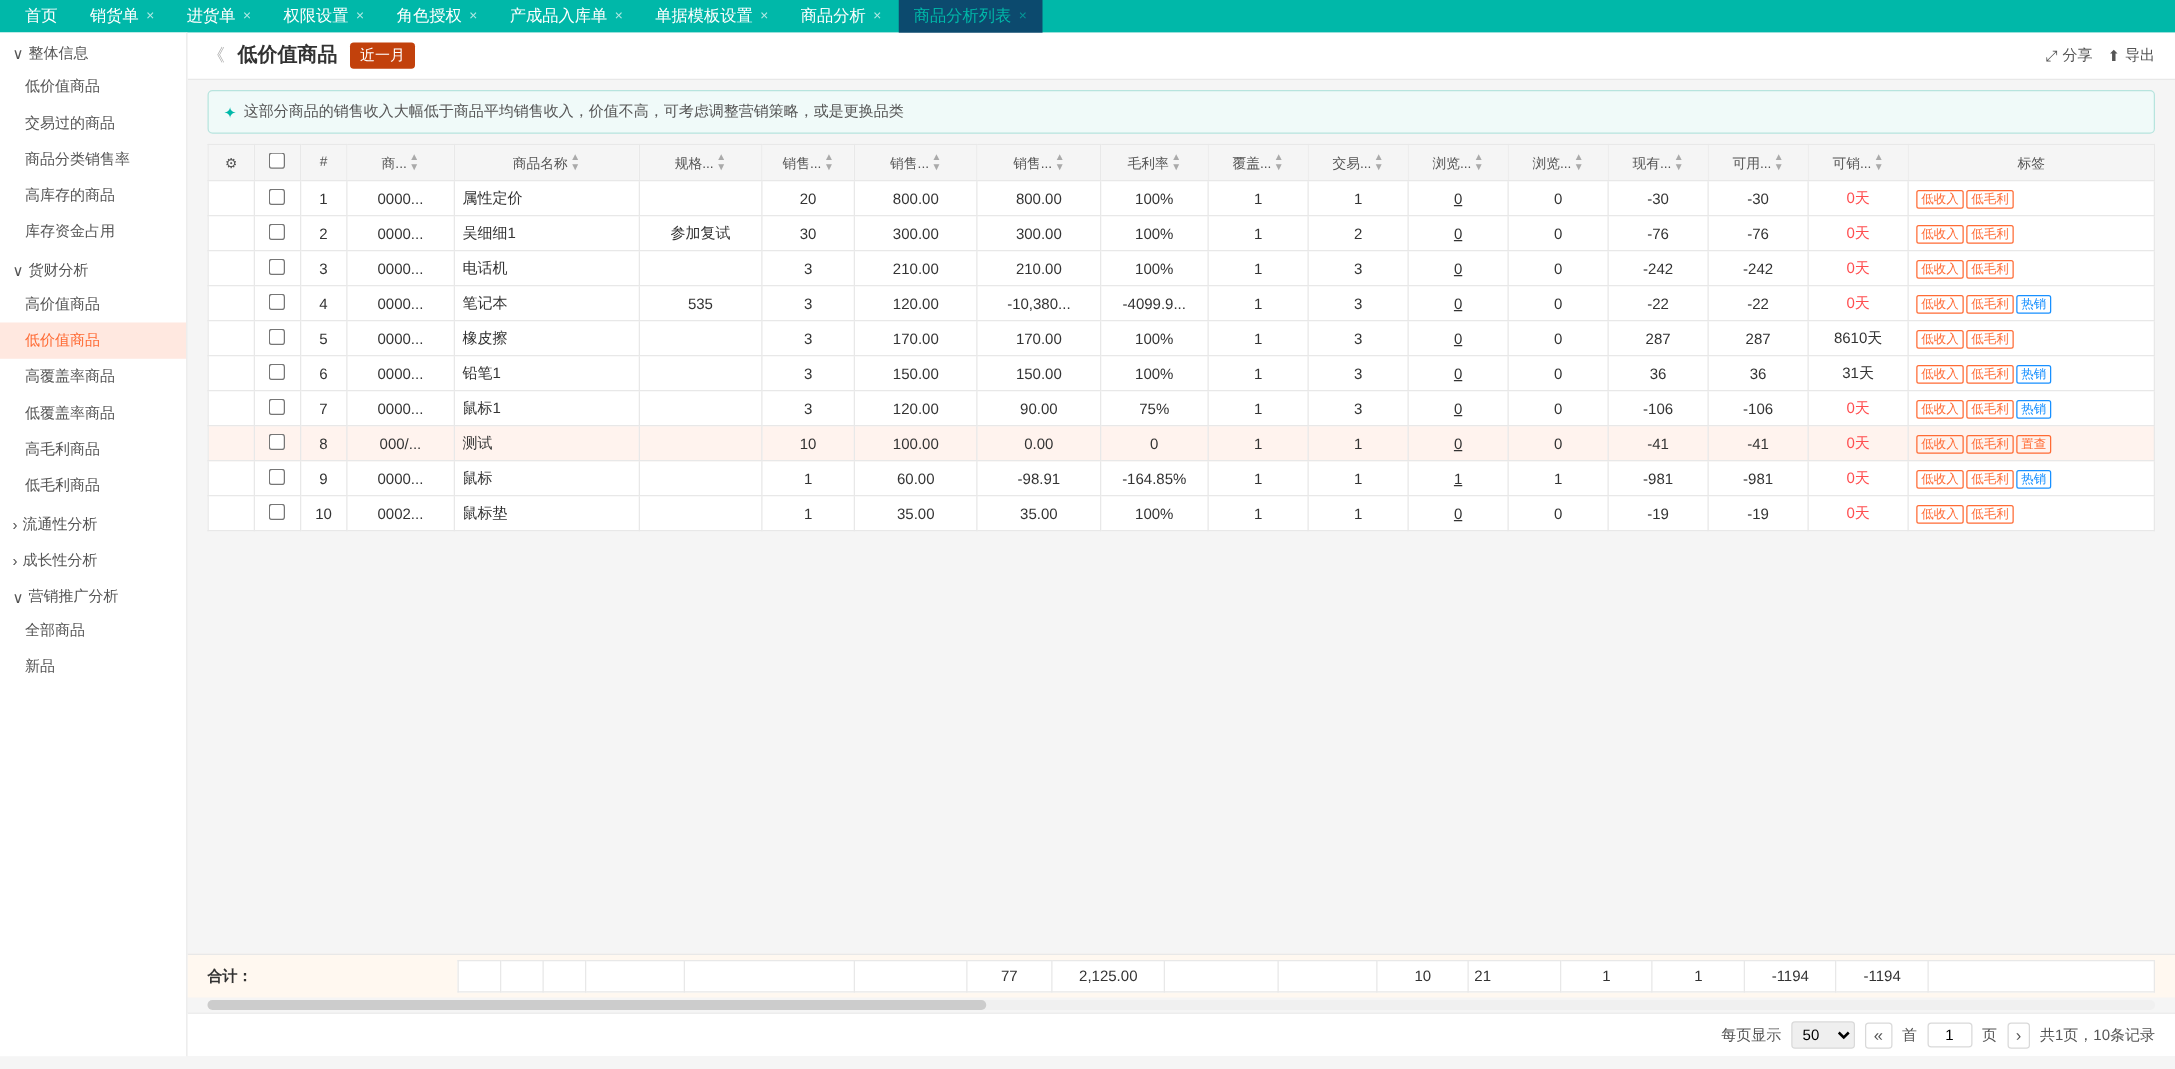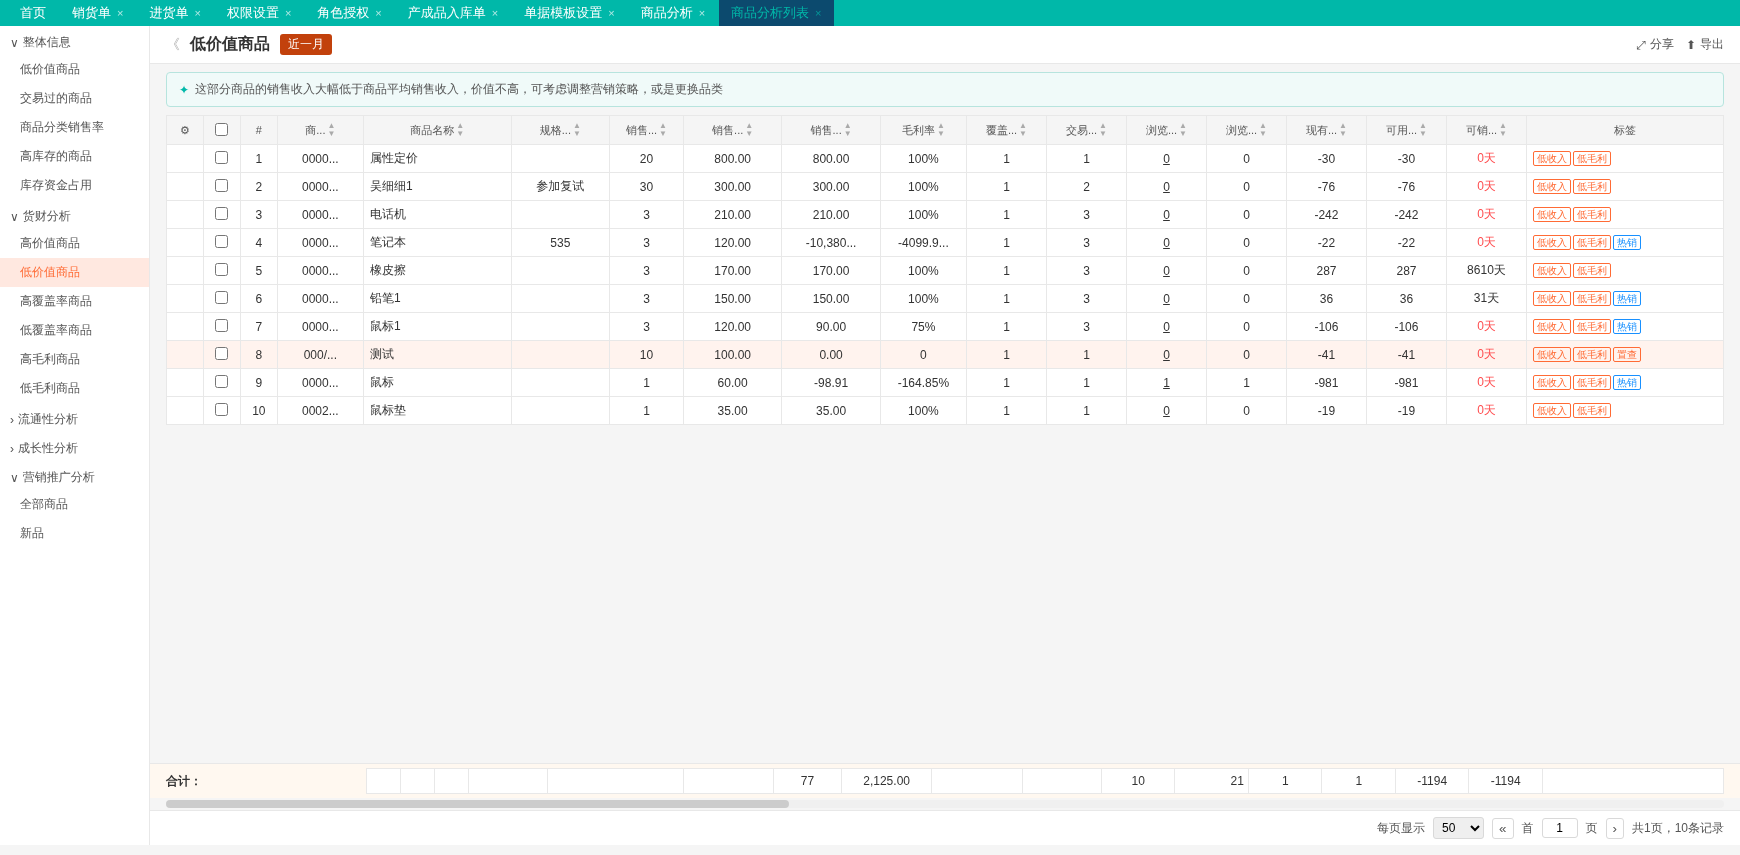--- a/index.html
+++ b/index.html
@@ -449,21 +449,21 @@
             <td style="width:30px;"></td>
             <td style="width:30px;"></td>
             <td style="width:70px;"></td>
             <td style="width:120px;"></td>
             <td style="width:80px;"></td>
             <td style="width:60px; text-align:center; font-size:12px;">77</td>
             <td style="width:80px; text-align:center; font-size:12px;">2,125.00</td>
             <td style="width:80px;"></td>
             <td style="width:70px;"></td>
             <td style="width:65px; text-align:center; font-size:12px;">10</td>
-            <td style="width:65px; text-align:right; font-size:12px;">21</td>
+            <td style="width:65px; text-align:left; font-size:12px;">21</td>
             <td style="width:65px; text-align:center; font-size:12px;">1</td>
             <td style="width:65px; text-align:center; font-size:12px;">1</td>
             <td style="width:65px; text-align:center; font-size:12px;">-1194</td>
             <td style="width:65px; text-align:center; font-size:12px;">-1194</td>
             <td style="width:160px;"></td>
           </tr>
         </tbody>
       </table>
     </div>
 

